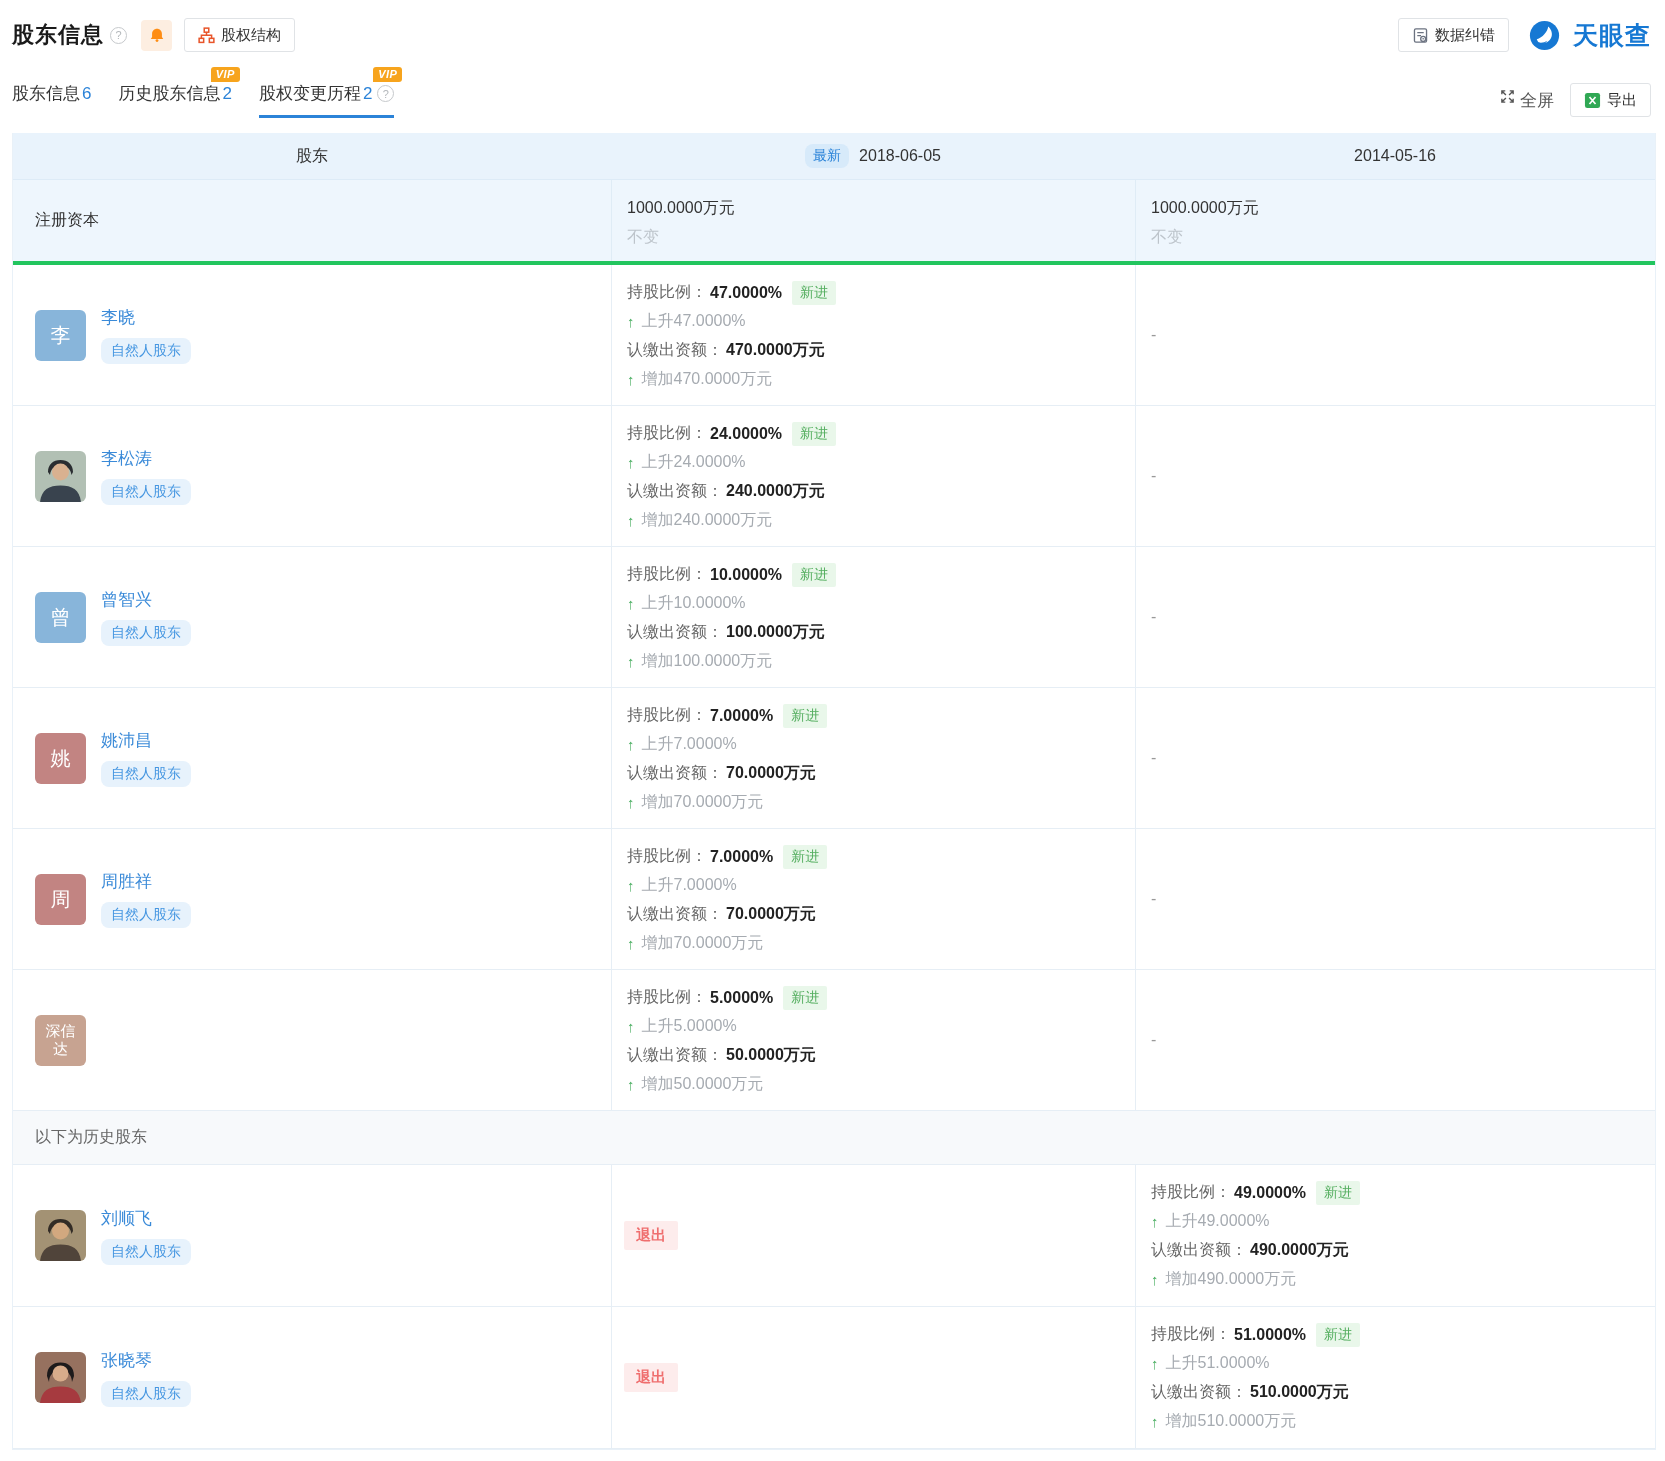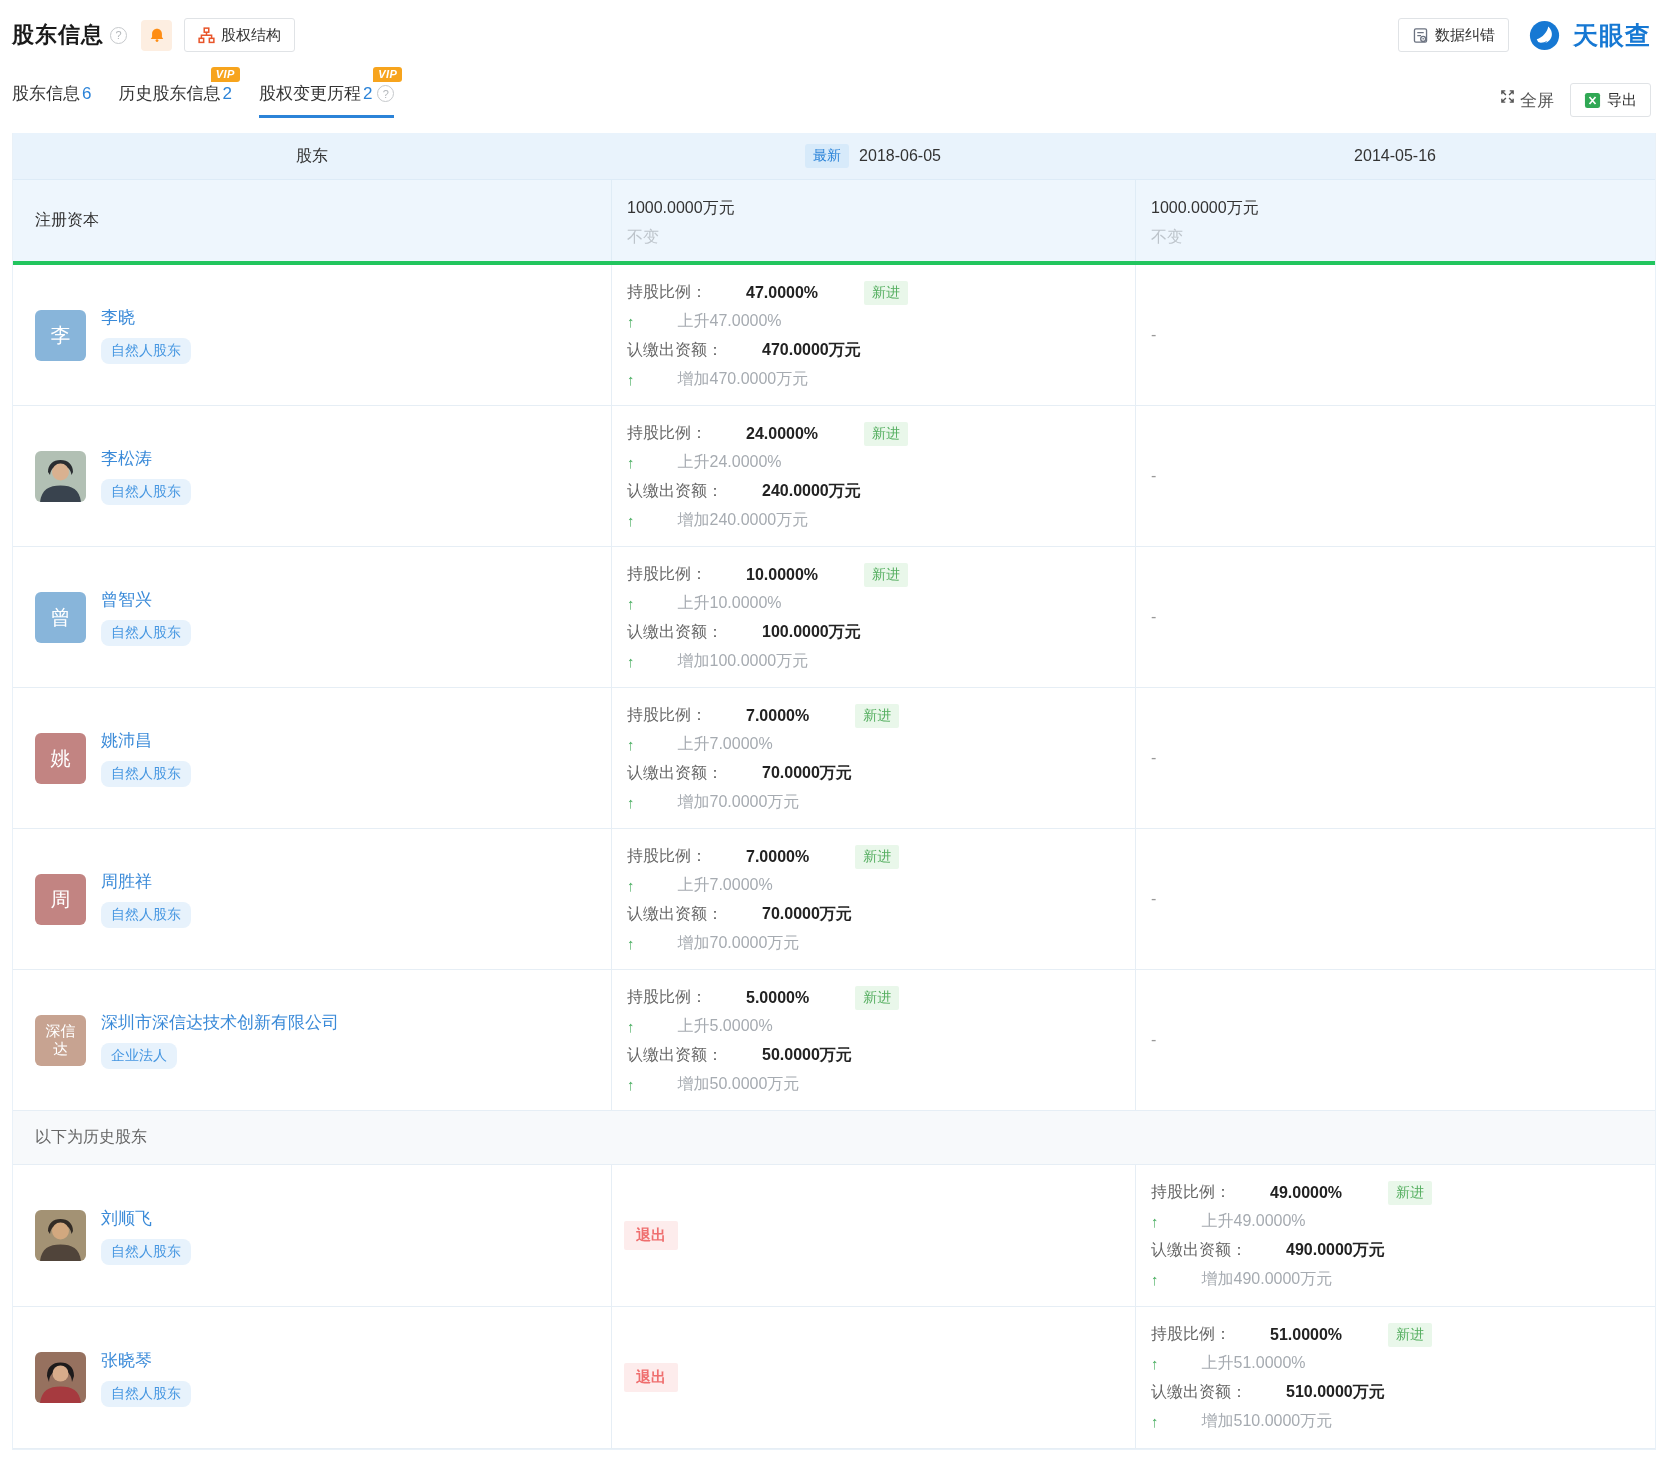--- a/index.html
+++ b/index.html
@@ -42,21 +42,21 @@
   .sh-table { margin:15px 9px 0 12px; border:1px solid #e9f1f8; border-top:none; }
   .row { display:flex; border-bottom:1px solid #e6eef5; background:#fff; }
   .c1 { width:598px; flex:none; }
   .c2 { width:524px; flex:none; }
   .c3 { flex:1; }
   .bl { border-left:1px solid #e6eef5; }
 
   .r-head { height:47px; background:#e9f3fc; border-bottom:1px solid #ddebf7; }
   .r-head .cell { display:flex; align-items:center; justify-content:center; color:#333; }
   .badge-latest { background:#d7eafa; color:#2a83d8; font-size:14px;
-    padding:3px 8px; border-radius:3px; margin-right:10px; }
+    padding:3px 8px; border-radius:8px; margin-right:10px; }
 
   .r-capital { height:85px; background:#eef6fd; border-bottom:4px solid #22c55e; }
   .r-capital .bl { border-left:1px solid #dfecf6; }
   .cap-label { display:flex; align-items:center; padding-left:22px; color:#333; }
   .cap-cell { padding:13px 0 0 15px; }
   .cap-val { color:#333; line-height:30px; }
   .cap-chg { color:#bdc4cb; line-height:28px; }
 
   .r-holder { height:141px; }
   .r-hist { height:142px; }
@@ -65,21 +65,21 @@
   .avatar { width:51px; height:51px; border-radius:6px; flex:none; overflow:hidden;
     display:flex; align-items:center; justify-content:center; }
   .avatar-text { color:#fff; font-size:20px; text-align:center; line-height:18px;
     padding:0 7px; word-break:break-all; }
   .avatar-text.small { font-size:15px; }
   .holder-name { font-size:17px; color:#3a8ad8; text-decoration:none; cursor:pointer; display:inline-block; }
   .holder-tag { display:inline-block; background:#e7f2fc; color:#4596e1; font-size:14px;
     padding:4px 10px; border-radius:8px; margin-top:9px; }
 
   .detail { padding:13px 0 0 15px; }
-  .dline { display:flex; align-items:center; height:29px;gap:36px; }
+  .dline { display:flex; align-items:center; height:29px; }
   .lbl { color:#666; }
   .val { color:#222; font-weight:bold; margin-left:3px; }
   .badge-new { background:#e9f7ea; color:#54ae5f; font-size:14px; padding:3px 8px;
     border-radius:2px; margin-left:10px; font-weight:normal; }
   .arrow { color:#4caf63; font-weight:bold; font-size:15px; }
   .chg { color:#a6abb1; margin-left:7px; }
 
   .empty-cell { display:flex; align-items:center; padding-left:15px; color:#999; }
   .exit-cell { display:flex; align-items:center; padding-left:12px;font-weight:bold; }
   .badge-exit { background:#fdecec; color:#ef6e6e; font-size:15px; padding:5px 12px;
@@ -358,24 +358,20 @@
         </div>
     </div>
     <div class="c3 bl empty-cell">-</div>
   </div>
 
   <div class="row r-holder">
     <div class="c1 holder-cell">
       <div class="avatar" style="background: rgb(199, 163, 145);">
         <span class="avatar-text small">深信达</span>
       </div>
-      <div>
-        <a class="holder-name">深圳市深信达技术创新有限公司</a><br>
-        <span class="holder-tag">企业法人</span>
-      </div>
     </div>
     <div class="c2 bl detail">
       <div class="dline">
           <span class="lbl">持股比例：</span>
           <span class="val">5.0000%</span>
           <span class="badge-new">新进</span>
         </div>
       <div class="dline">
           <span class="arrow">↑</span>
           <span class="chg">上升5.0000%</span>

